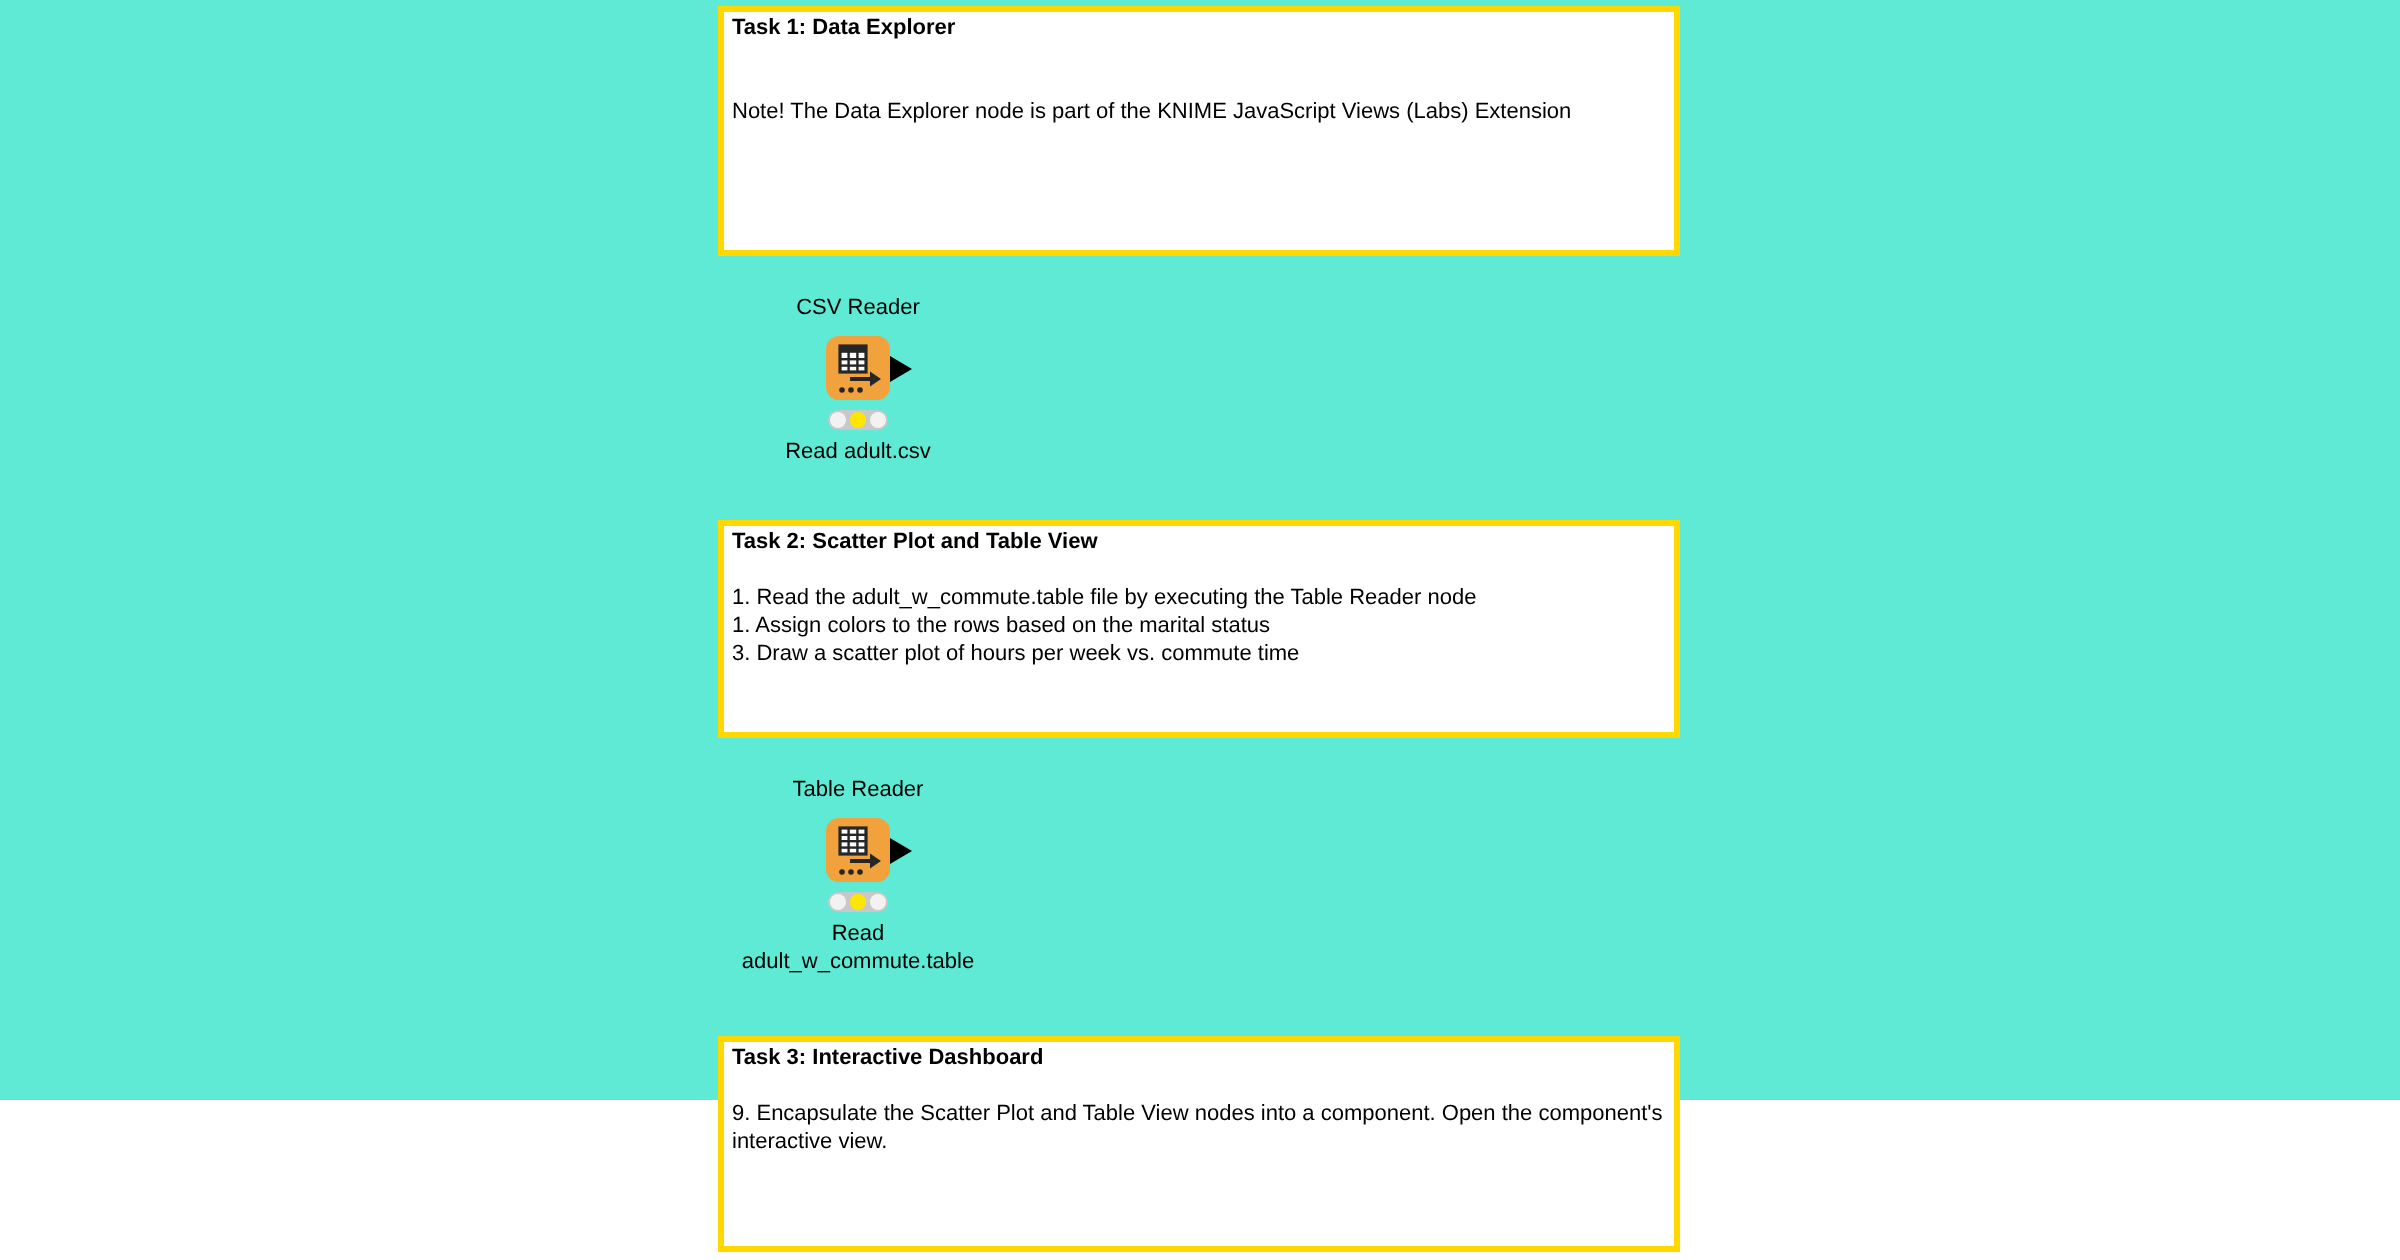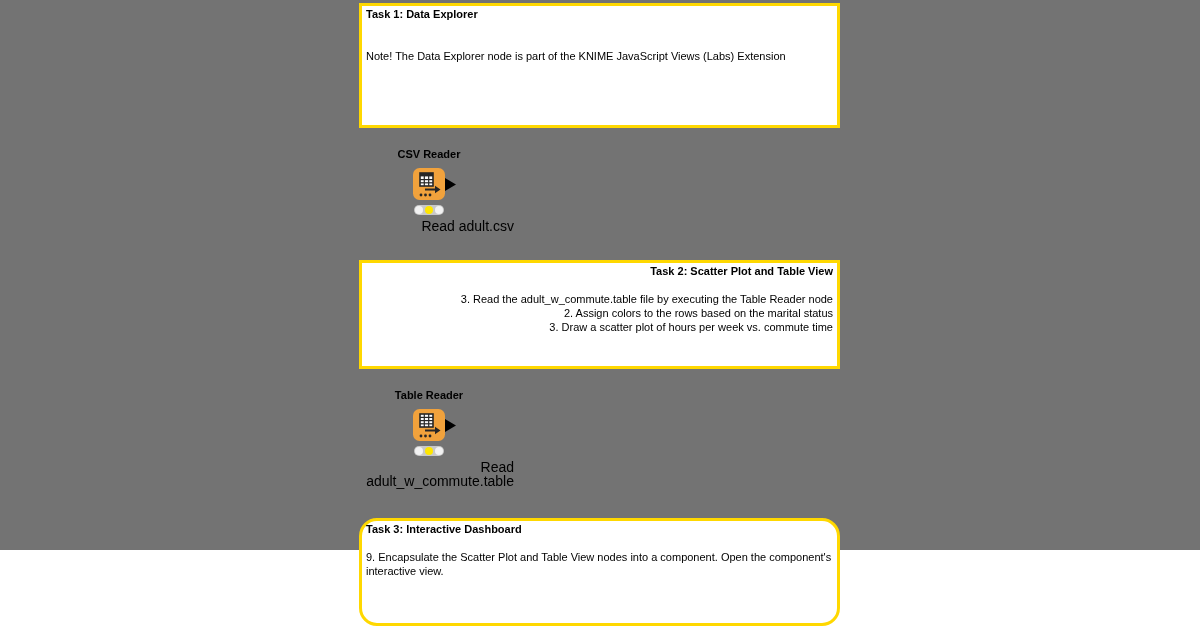--- a/index.html
+++ b/index.html
@@ -1,54 +1,54 @@
 <!DOCTYPE html>
 <html><head>
 <meta charset="utf-8">
 <style>
   html,body{margin:0;padding:0;}
   body{
     width:1200px;height:630px;background:#ffffff;
     font-family:"Liberation Sans",sans-serif;color:#000;
     overflow:hidden;
   }
-  .canvas{position:relative;width:1200px;height:550px;background:#737373;}
+  .canvas{position:relative;width:1200px;height:550px;background:#5eead4;}
 
   
   .annotation{
     position:absolute;
     border:3px solid #FFD800;
     background:#ffffff;
     box-sizing:border-box;
     padding:1px 4px 0 4px;
   }
   .line{
     font-size:11px;
     line-height:14px;
     min-height:14px;
     white-space:normal;
   }
   .line.title{font-weight:bold;}
 
   
   .node{position:absolute;width:170px;text-align:center;}
-  .node-name{font-size:11px;font-weight:bold;line-height:12px;height:12px;}
+  .node-name{font-size:11px;font-weight:normal;line-height:12px;height:12px;}
   .node-body{position:relative;height:32px;margin-top:8px;}
   .node-icon{position:absolute;left:calc(50% - 16px);top:0;}
   .node-port{position:absolute;left:calc(50% + 16px);top:10px;}
   .traffic-light{
     width:30px;height:10px;background:#C8C8C8;border-radius:5px;
     margin:5px auto 0 auto;
     display:flex;align-items:center;justify-content:space-between;
     padding:0 1px;box-sizing:border-box;
   }
   .dot{display:block;width:8px;height:8px;border-radius:50%;background:#F2F2F2;}
   .dot.on{background:#FFE600;}
   .node-label{margin-top:4px;}
-  .node-label .line{font-size:14px;line-height:14px;text-align:right;}
+  .node-label .line{font-size:11px;line-height:14px;}
 </style>
 </head>
 <body>
 
 <div class="canvas">
 
   <div class="annotation" style="left:359px;top:3px;width:481px;height:125px;">
     <div class="line title">Task 1: Data Explorer</div>
     <div class="line blank"></div>
     <div class="line blank"></div>
@@ -85,25 +85,25 @@
     <div class="traffic-light">
       <span class="dot"></span>
       <span class="dot on"></span>
       <span class="dot"></span>
     </div>
     <div class="node-label">
       <div class="line">Read adult.csv</div>
     </div>
   </div>
 
-  <div class="annotation" style="left:359px;top:260px;width:481px;height:109px;text-align:right;">
+  <div class="annotation" style="left:359px;top:260px;width:481px;height:109px;">
     <div class="line title">Task 2: Scatter Plot and Table View</div>
     <div class="line blank"></div>
-    <div class="line">3. Read the adult_w_commute.table file by executing the Table Reader node</div>
-    <div class="line">2. Assign colors to the rows based on the marital status</div>
+    <div class="line">1. Read the adult_w_commute.table file by executing the Table Reader node</div>
+    <div class="line">1. Assign colors to the rows based on the marital status</div>
     <div class="line">3. Draw a scatter plot of hours per week vs. commute time</div>
   </div>
 
   <div class="node" style="left:344px;top:389px;">
     <div class="node-name">Table Reader</div>
     <div class="node-body">
       <svg class="node-icon" width="32" height="32" viewBox="0 0 32 32">
         <rect x="0" y="0" width="32" height="32" rx="6.5" fill="#F1A23C"></rect>
         <g>
           <rect x="7" y="5" width="13" height="13" fill="#FCFCFC" stroke="#262626" stroke-width="1.6"></rect>
@@ -131,19 +131,19 @@
       <span class="dot"></span>
       <span class="dot on"></span>
       <span class="dot"></span>
     </div>
     <div class="node-label">
       <div class="line">Read</div>
       <div class="line">adult_w_commute.table</div>
     </div>
   </div>
 
-  <div class="annotation" style="left:359px;top:518px;width:481px;height:108px;border-radius:18px;">
+  <div class="annotation" style="left:359px;top:518px;width:481px;height:108px;">
     <div class="line title">Task 3: Interactive Dashboard</div>
     <div class="line blank"></div>
     <div class="line">9. Encapsulate the Scatter Plot and Table View nodes into a component. Open the component's interactive view.</div>
   </div>
 
 </div>
 
 </body></html>

